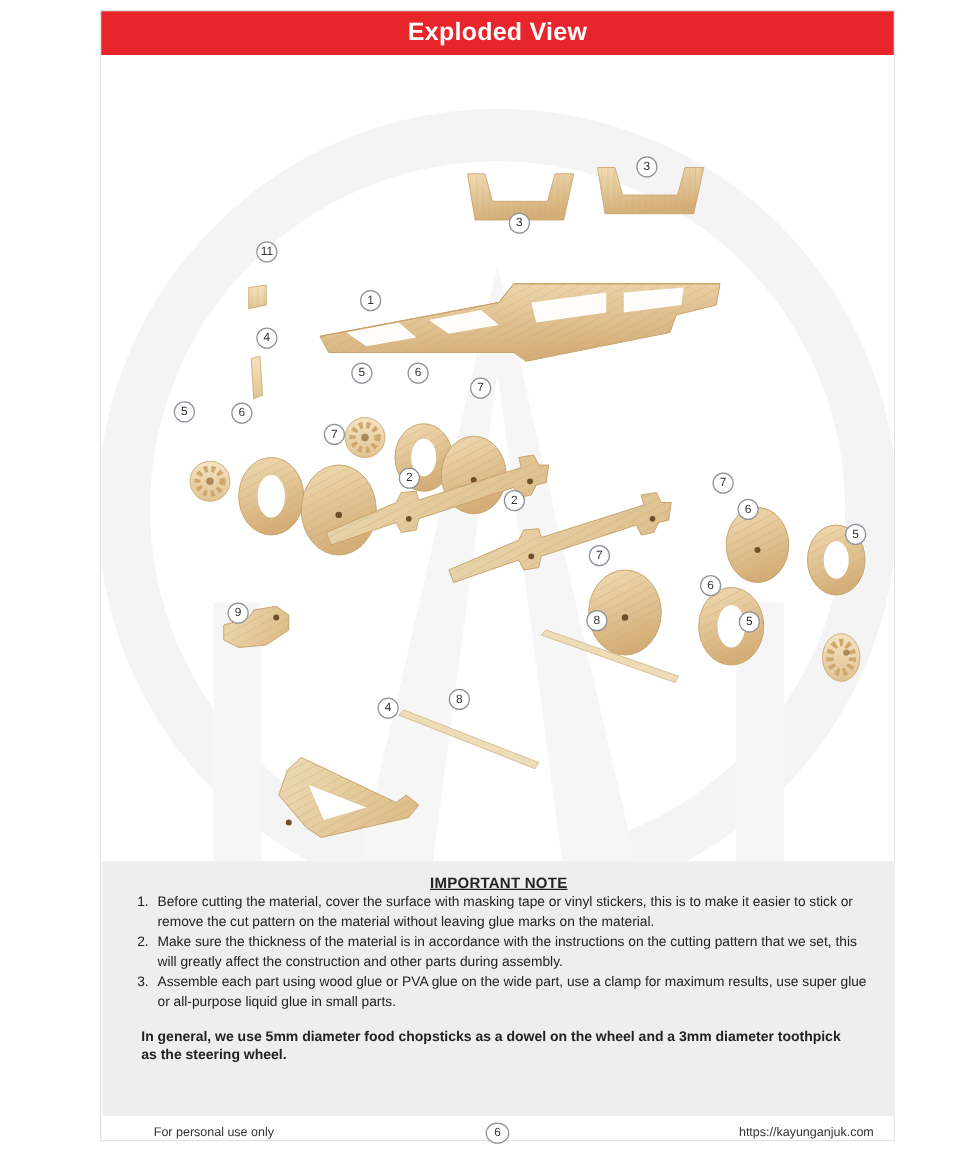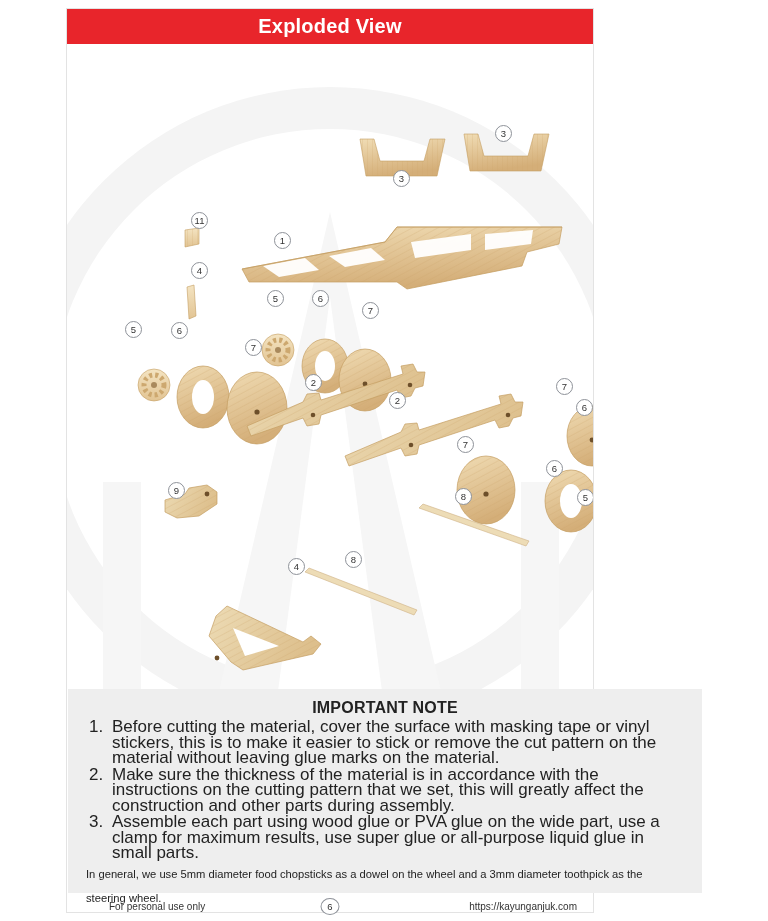--- a/index.html
+++ b/index.html
@@ -1,40 +1,40 @@
 <!DOCTYPE html>
 <html><head>
 <meta charset="utf-8">
 <style>
   html,body{margin:0;padding:0;background:#ffffff;}
   body{width:768px;height:921px;overflow:hidden;
        font-family:"Liberation Sans","DejaVu Sans",sans-serif;}
-  #page{position:absolute;left:66px;top:8px;width:528px;height:905px;
+  #page{position:absolute;left:80px;top:8px;width:636px;height:905px;
         background:#ffffff;border:1px solid #e3e3e3;box-sizing:border-box;}
   #banner{position:absolute;left:0;top:0;width:100%;height:35px;
           background:#e8252b;display:flex;align-items:center;justify-content:center;}
   #banner .title{color:#ffffff;font-size:20px;font-weight:bold;letter-spacing:.2px;}
 
   #canvas{position:absolute;left:0;top:35px;width:100%;height:645px;
           overflow:hidden;background:#ffffff;}
   #wm{position:absolute;left:50%;top:18px;transform:translateX(-50%);
       width:690px;height:690px;opacity:1;}
   .lbl{position:absolute;width:17px;height:17px;border-radius:50%;
        background:#ffffff;border:1px solid #8e9299;color:#333;
        font-size:9.5px;display:flex;align-items:center;justify-content:center;
        box-sizing:border-box;z-index:40;}
 
   #notebox{position:absolute;left:1px;top:680px;width:634px;height:204px;
            background:#eeeeee;box-sizing:border-box;}
-  .nb-h{text-align:center;font-size:16px;font-weight:bold;color:#222;
-        margin:10px 0 2px 0;letter-spacing:.2px;}
+  .nb-h{text-align:center;font-size:12px;font-weight:bold;color:#222;
+        margin:10px 0 2px 0;letter-spacing:.2px;text-decoration:underline;}
   ol.notes{margin:0;padding:0 22px 0 40px;}
-  ol.notes li{font-size:17px;line-height:15.5px;color:#222;margin-bottom:1px;
+  ol.notes li{font-size:11px;line-height:15.5px;color:#222;margin-bottom:1px;
               padding-left:4px;}
-  .ad-p{font-size:11.2px;line-height:24px;color:#222;margin:0;padding:0 20px 0 18px;}
+  .ad-p{font-size:11.2px;line-height:14px;color:#222;margin:13px;padding:0 20px 0 18px;font-weight:bold;}
 
   #footer{position:absolute;left:0;top:890px;width:100%;height:15px;
           display:flex;align-items:center;font-size:10px;color:#333;}
   #footer .fl{position:absolute;left:18px;padding-left:24px;}
   #footer .fr{position:absolute;right:16px;}
   #footer .fc{position:absolute;left:50%;transform:translateX(-50%);
               width:17px;height:15px;border-radius:50%;border:1px solid #8e9299;
               display:flex;align-items:center;justify-content:center;font-size:9.5px;
               background:#fff;}
 </style>
@@ -204,21 +204,21 @@
       <g>
         <path d="M238 528 L242 524 L350 566 L347 571 Z" fill="#eddcb6" stroke="#ceb083" stroke-width=".6"></path>
       </g>
       <g>
         <path d="M352 464 L356 460 L462 497 L459 502 Z" fill="#eddcb6" stroke="#ceb083" stroke-width=".6"></path>
       </g>
     </svg>
 
     <div class="lbl" style="left:326px;top:126px;">3</div>
     <div class="lbl" style="left:428px;top:81px;">3</div>
-    <div class="lbl" style="left:124px;top:149px;margin-top:19px;">11</div>
+    <div class="lbl" style="left:124px;top:149px;">11</div>
     <div class="lbl" style="left:207px;top:188px;">1</div>
     <div class="lbl" style="left:124px;top:218px;">4</div>
     <div class="lbl" style="left:58px;top:277px;">5</div>
     <div class="lbl" style="left:104px;top:278px;">6</div>
     <div class="lbl" style="left:178px;top:295px;">7</div>
     <div class="lbl" style="left:200px;top:246px;">5</div>
     <div class="lbl" style="left:245px;top:246px;">6</div>
     <div class="lbl" style="left:295px;top:258px;">7</div>
     <div class="lbl" style="left:238px;top:330px;">2</div>
     <div class="lbl" style="left:322px;top:348px;">2</div>

